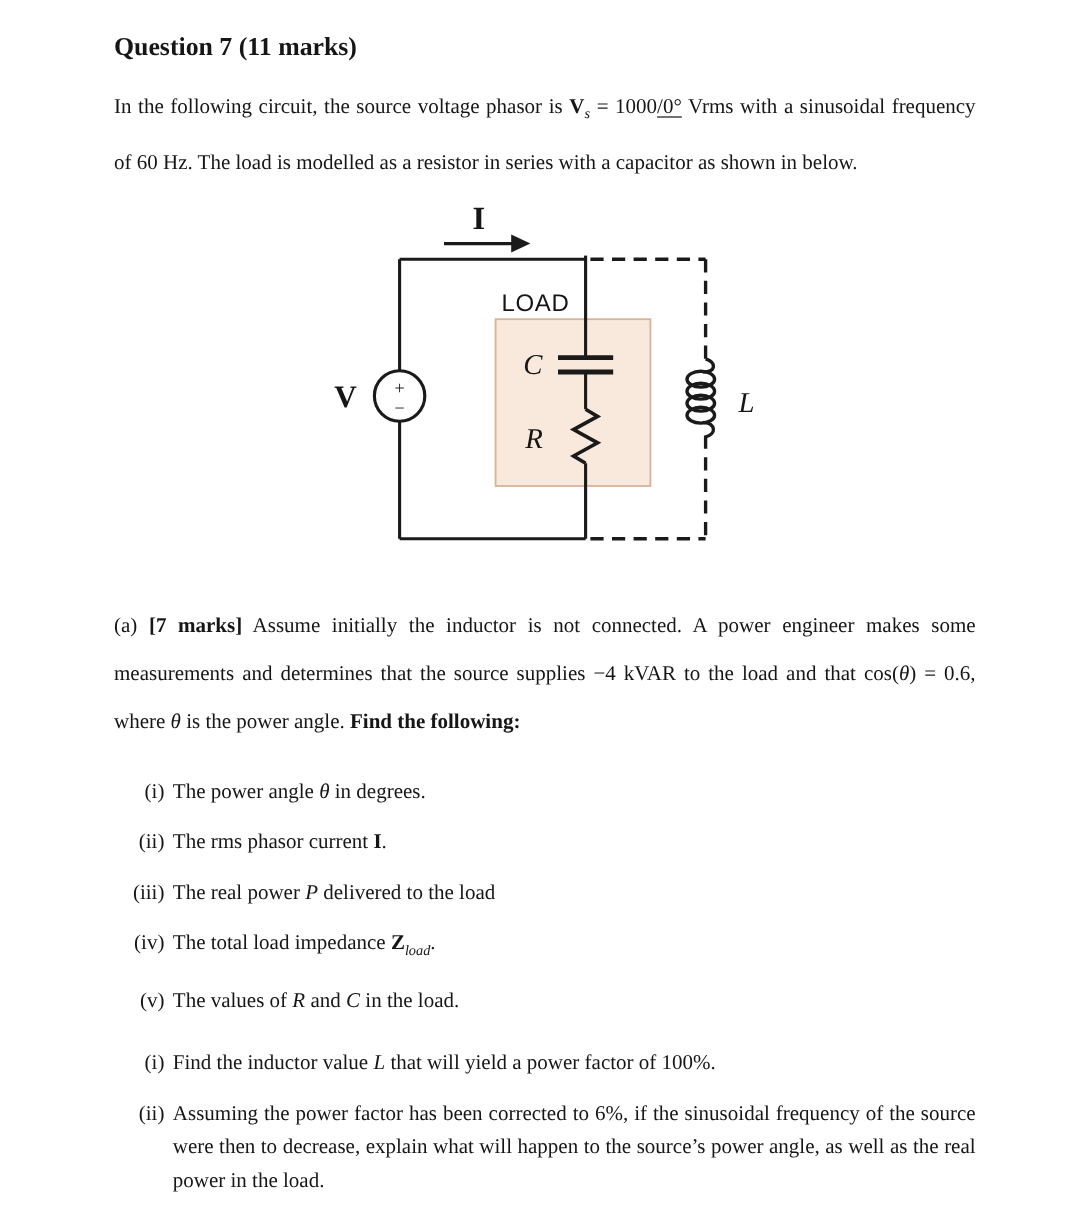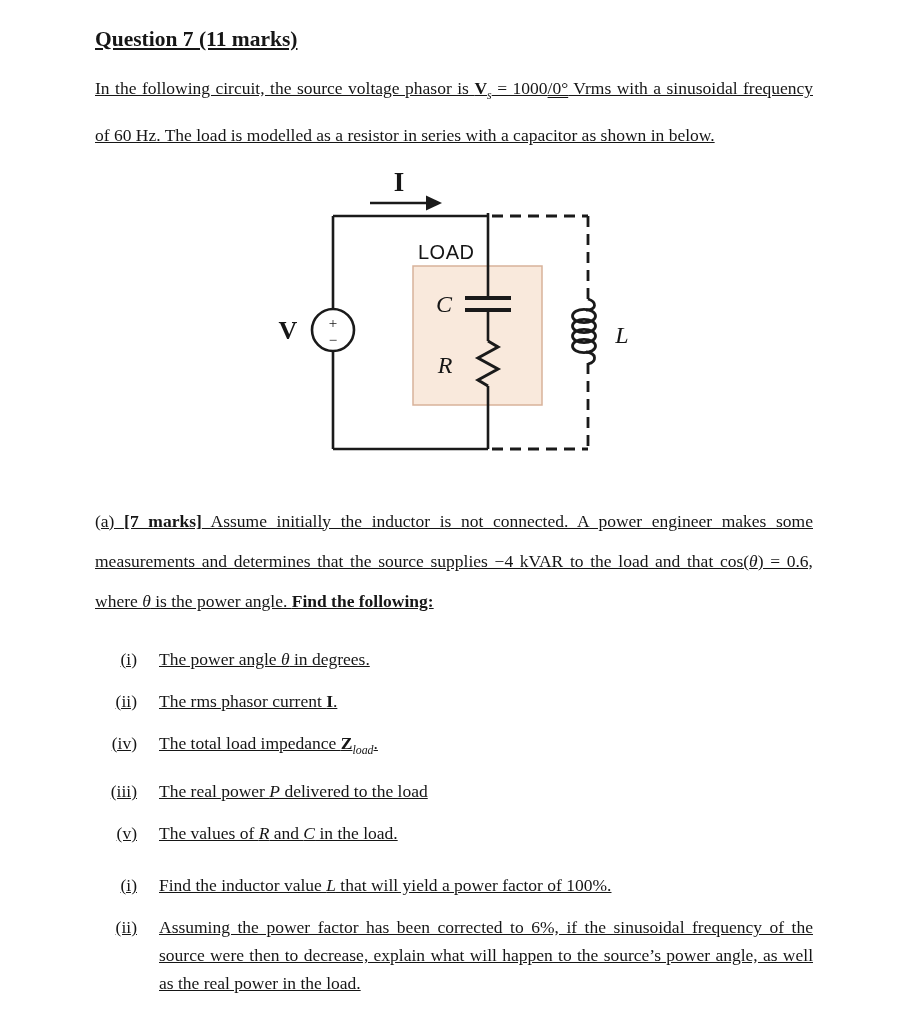--- a/index.html
+++ b/index.html
@@ -3,41 +3,41 @@
 <meta charset="utf-8">
 <style>
   html, body { margin:0; padding:0; }
   body {
     width:899px; height:1024px;
     background:#ffffff;
     color:#161616;
     font-family:"Liberation Serif","DejaVu Serif",serif;
     overflow:hidden;
   }
-  .page { box-sizing:border-box; padding:26px 86px 0 95px;text-decoration:underline; }
+  .page { box-sizing:border-box; padding:26px 86px 0 95px; }
   .title {
     font-size:21.5px; font-weight:bold; margin:0 0 16px 0; line-height:26px;
   }
   .para {
     font-size:17.5px; line-height:40px; text-align:justify; margin:0;
   }
   .para-a { margin-top:20px; }
   .para-b { margin-top:20px; }
   b.mb { font-weight:bold; font-style:normal; }
   i.mi { font-style:italic; }
   sub.ms { font-size:68%; font-style:italic; }
   .angle { text-decoration:underline; text-underline-offset:3px; }
   .circuit-wrap { margin:8px 0 0 175px; width:400px; height:318px; }
   svg text { fill:#161616; }
   .list { margin-top:24px; }
   .item {
     display:flex; font-size:17.5px; line-height:28px; margin-bottom:14px;
   }
   .item .num { flex:0 0 42px; width:42px; text-align:right; }
-  .item .txt { margin-left:22px; text-align:justify; }
+  .item .txt { margin-left:7px; text-align:justify; }
 </style>
 </head>
 <body>
 
 <div class="page">
 
   <h1 class="title">Question 7 (11 marks)</h1>
 
   <p class="para"><span>In the following circuit, the source voltage phasor is </span><b class="mb">V</b><sub class="ms">s</sub><span> = 1000</span><span class="angle">/0°</span><span> Vrms with a sinusoidal frequency of 60 Hz. The load is modelled as a resistor in series with a capacitor as shown in below.</span></p>
 
@@ -93,26 +93,26 @@
   <div class="list">
     <div class="item">
       <span class="num">(i)</span>
       <span class="txt"><span>The power angle </span><i class="mi">θ</i><span> in degrees.</span></span>
     </div>
     <div class="item">
       <span class="num">(ii)</span>
       <span class="txt"><span>The rms phasor current </span><b class="mb">I</b><span>.</span></span>
     </div>
     <div class="item">
+      <span class="num">(iii)</span>
+      <span class="txt"><span>The real power </span><i class="mi">P</i><span> delivered to the load</span></span>
+    </div>
+    <div class="item">
       <span class="num">(iv)</span>
       <span class="txt"><span>The total load impedance </span><b class="mb">Z</b><sub class="ms">load</sub><span>.</span></span>
-    </div>
-    <div class="item">
-      <span class="num">(iii)</span>
-      <span class="txt"><span>The real power </span><i class="mi">P</i><span> delivered to the load</span></span>
     </div>
     <div class="item">
       <span class="num">(v)</span>
       <span class="txt"><span>The values of </span><i class="mi">R</i><span> and </span><i class="mi">C</i><span> in the load.</span></span>
     </div>
   </div>
 
 
   <div class="list">
     <div class="item">

